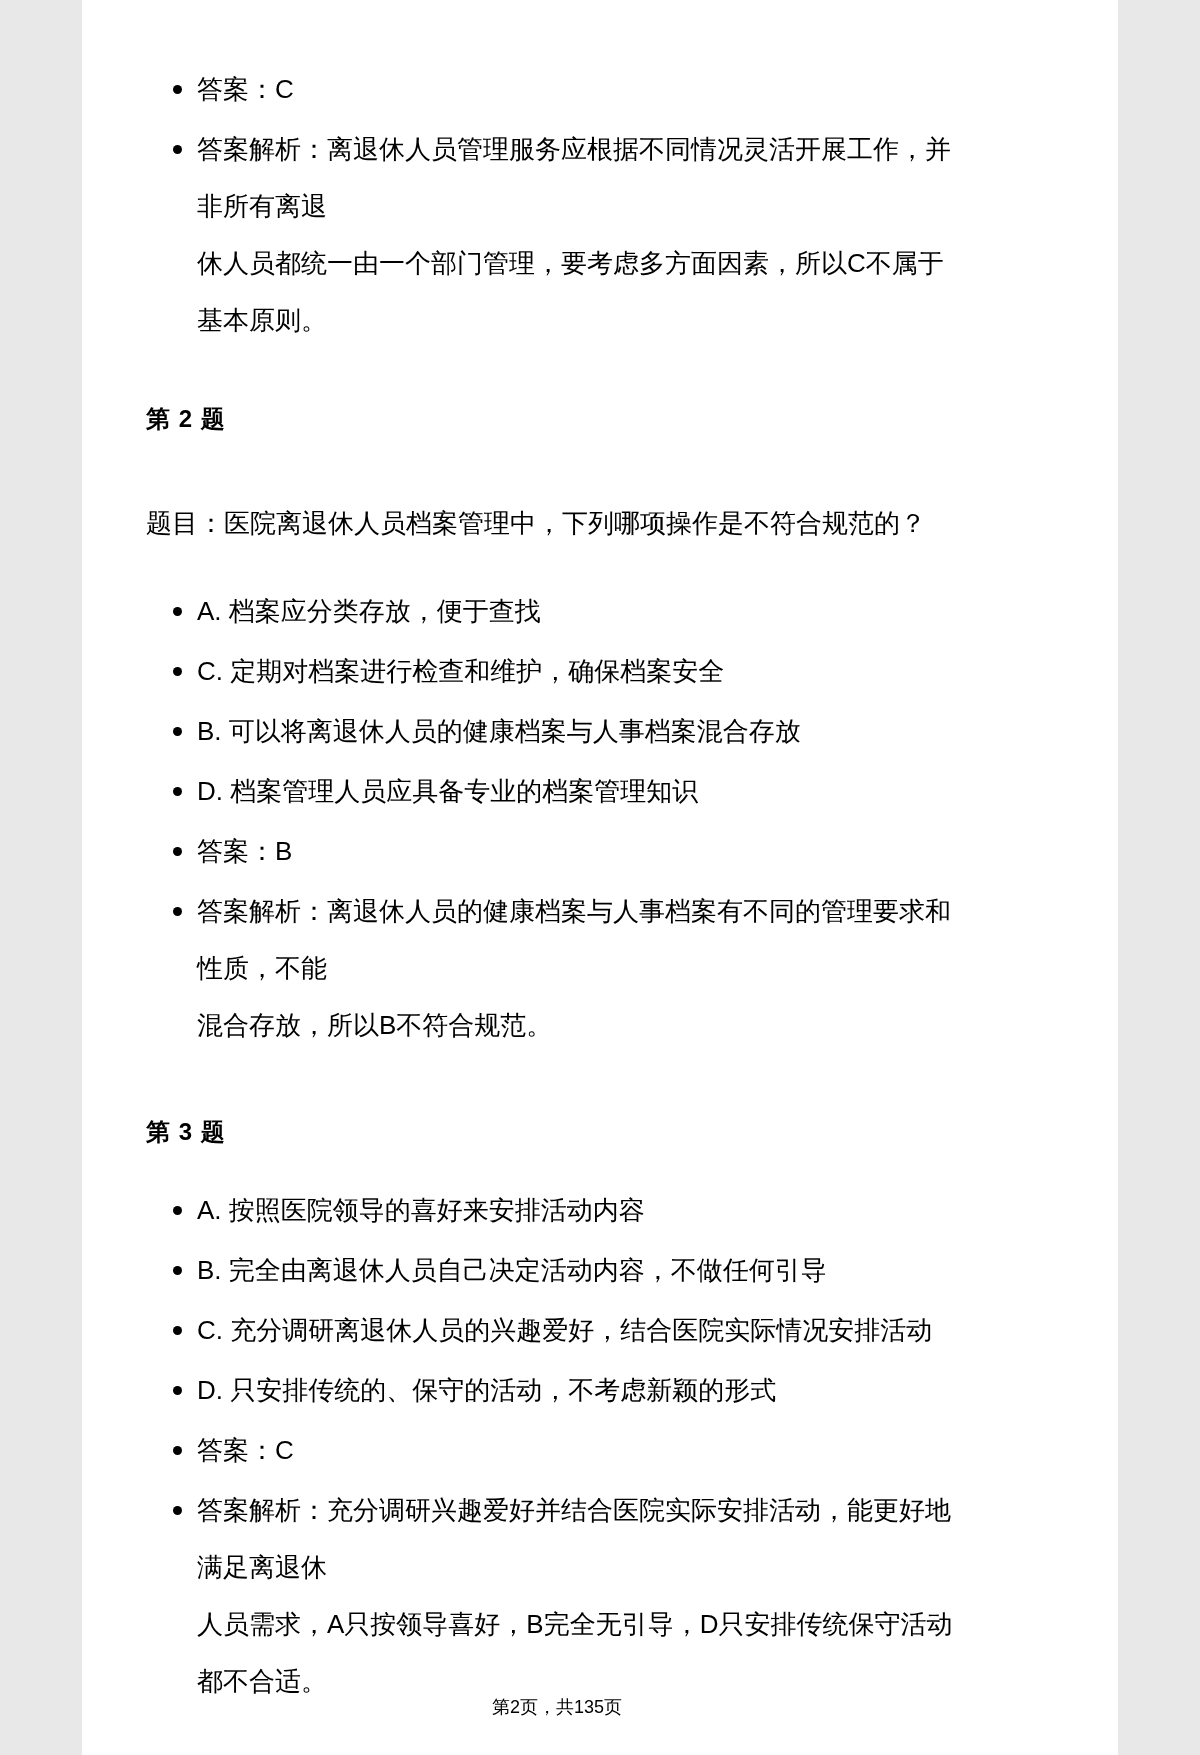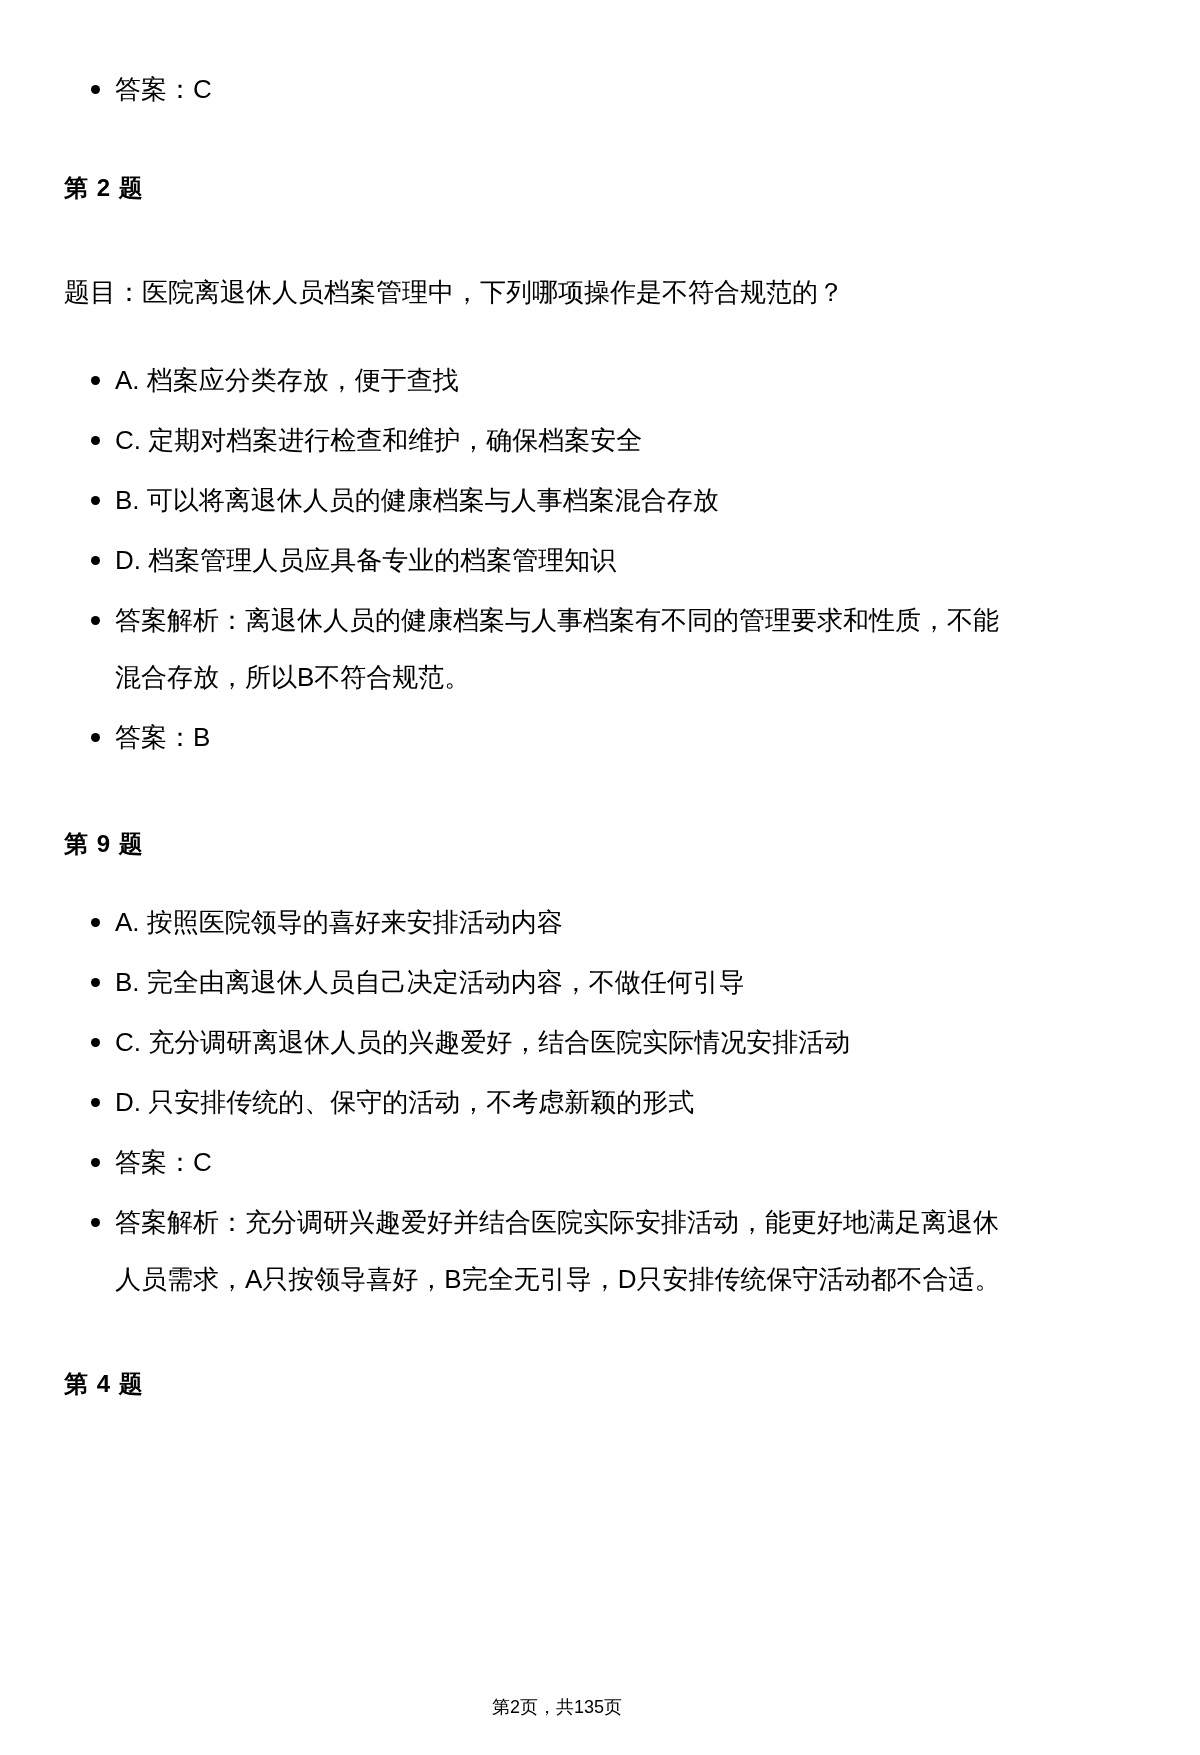--- a/index.html
+++ b/index.html
@@ -1,18 +1,18 @@
 <!DOCTYPE html>
 <html lang="zh"><head>
 <meta charset="utf-8">
 <style>
   html,body{margin:0;padding:0;background:#e8e8e8;}
   .page{
     position:relative;
-    width:1200px;height:1755px;
+    width:1036px;height:1755px;
     margin:0 auto;
     box-sizing:border-box;
     padding:0 150px 0 64px;
     background:#ffffff;
     font-family:"Liberation Sans", sans-serif;
     font-size:26px;
     color:#000000;
     overflow:hidden;
   }
   ul.bullets{list-style:none;margin:0;padding:0;}
@@ -59,35 +59,37 @@
     font-size:18px;
   }
 </style>
 </head>
 <body>
 
 <div class="page">
 
   <ul class="bullets" id="list1">
     <li>答案：C</li>
+    <li>答案解析：离退休人员管理服务应根据不同情况灵活开展工作，并非所有离退
+休人员都统一由一个部门管理，要考虑多方面因素，所以C不属于基本原则。</li>
   </ul>
 
   <h2 class="qhead" id="head-q2">第 2 题</h2>
   <p class="question" id="question-q2">题目：医院离退休人员档案管理中，下列哪项操作是不符合规范的？</p>
   <ul class="bullets" id="list2">
     <li>A. 档案应分类存放，便于查找</li>
     <li>C. 定期对档案进行检查和维护，确保档案安全</li>
     <li>B. 可以将离退休人员的健康档案与人事档案混合存放</li>
     <li>D. 档案管理人员应具备专业的档案管理知识</li>
+    <li>答案：B</li>
     <li>答案解析：离退休人员的健康档案与人事档案有不同的管理要求和性质，不能
 混合存放，所以B不符合规范。</li>
-    <li>答案：B</li>
   </ul>
 
-  <h2 class="qhead" id="head-q3">第 9 题</h2>
+  <h2 class="qhead" id="head-q3">第 3 题</h2>
   <ul class="bullets" id="list3">
     <li>A. 按照医院领导的喜好来安排活动内容</li>
     <li>B. 完全由离退休人员自己决定活动内容，不做任何引导</li>
     <li>C. 充分调研离退休人员的兴趣爱好，结合医院实际情况安排活动</li>
     <li>D. 只安排传统的、保守的活动，不考虑新颖的形式</li>
     <li>答案：C</li>
     <li>答案解析：充分调研兴趣爱好并结合医院实际安排活动，能更好地满足离退休
 人员需求，A只按领导喜好，B完全无引导，D只安排传统保守活动都不合适。</li>
   </ul>
 

